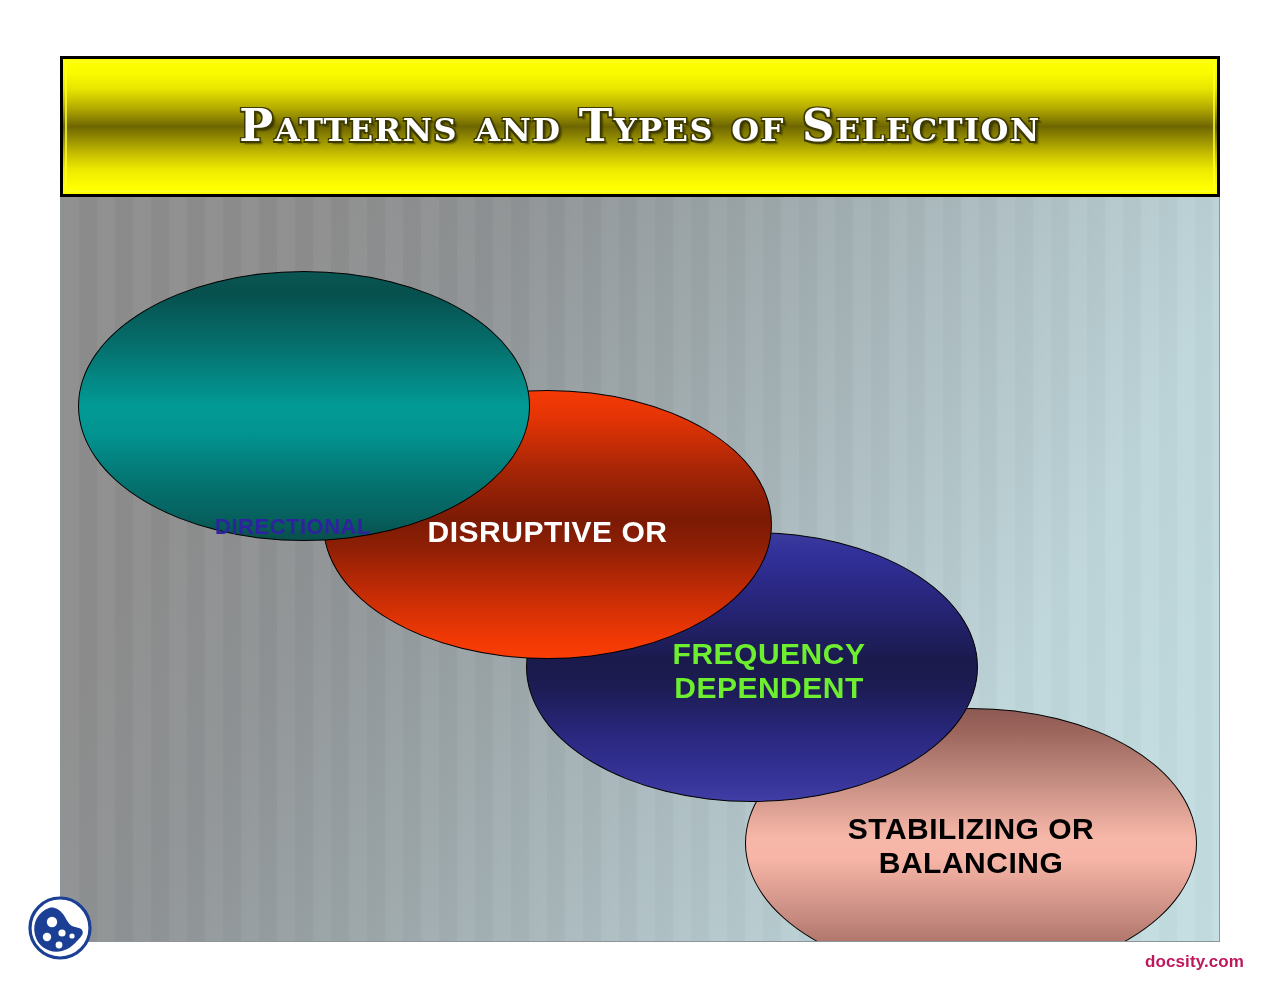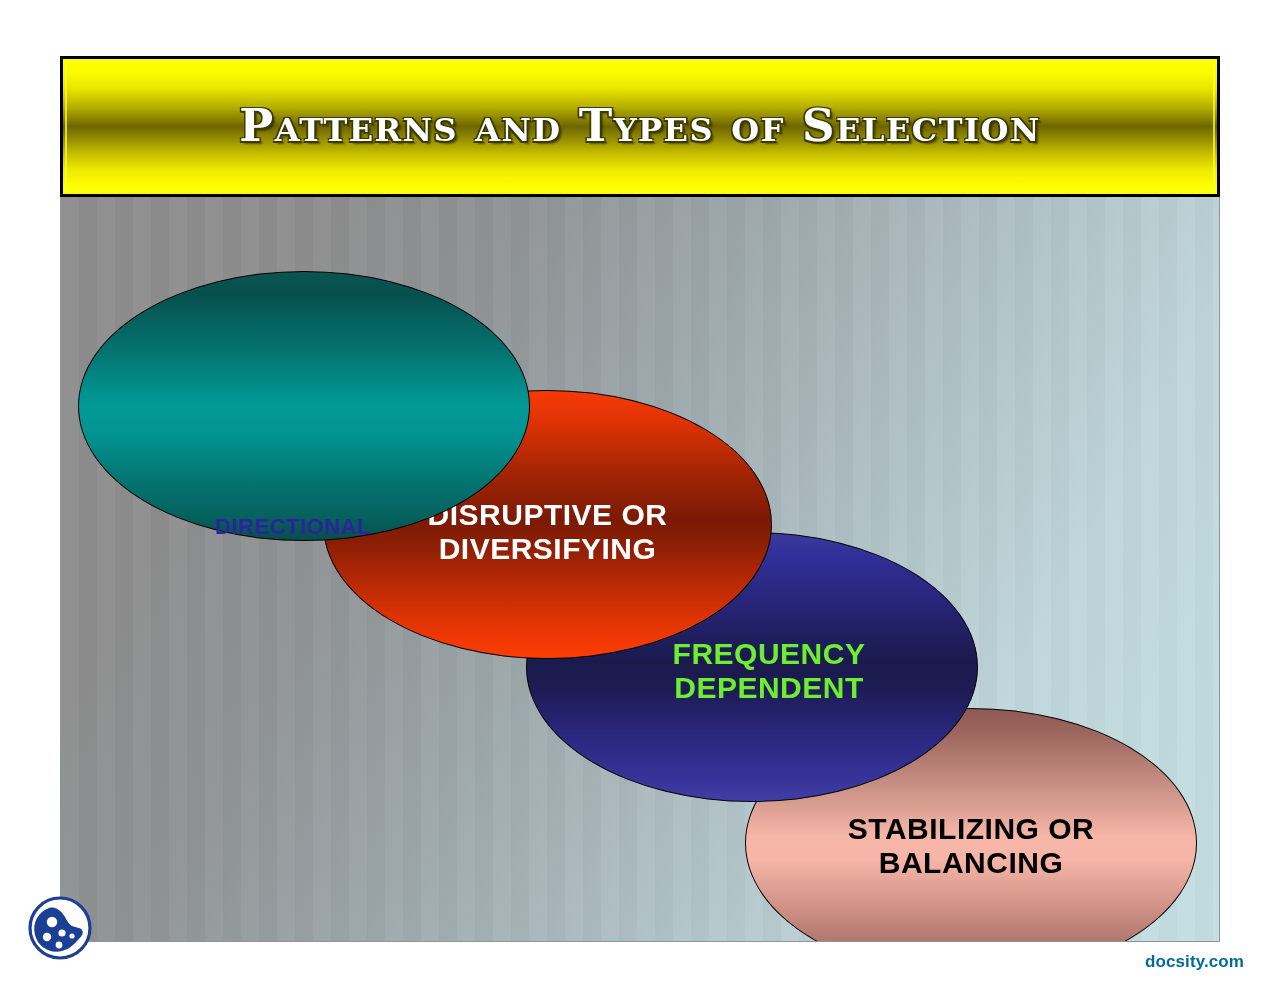--- a/index.html
+++ b/index.html
@@ -189,21 +189,21 @@
     height: 68px;
     z-index: 12;
   }
   #docsity-url {
     position: absolute;
     left: 1145px;
     top: 952px;
     font-family: "Liberation Sans", sans-serif;
     font-size: 17px;
     font-weight: 700;
-    color: #0369a1;
+    color: #be185d;
     letter-spacing: .1px;
     z-index: 12;
   }
 </style>
 </head>
 <body>
 
 <div id="slide">
 
   <div id="title-banner">
@@ -212,21 +212,20 @@
 
   <div id="slide-body">
 
     <div class="ellipse" id="ellipse-directional">
       <span class="label">DIRECTIONAL</span>
     </div>
 
     <div class="ellipse" id="ellipse-disruptive">
       <span class="label">
         <span>DISRUPTIVE OR</span><br>
-        <span>DIVERSIFYING</span>
       </span>
     </div>
 
     <div class="ellipse" id="ellipse-frequency">
       <span class="label">
         <span>FREQUENCY</span><br>
         <span>DEPENDENT</span>
       </span>
     </div>
 

